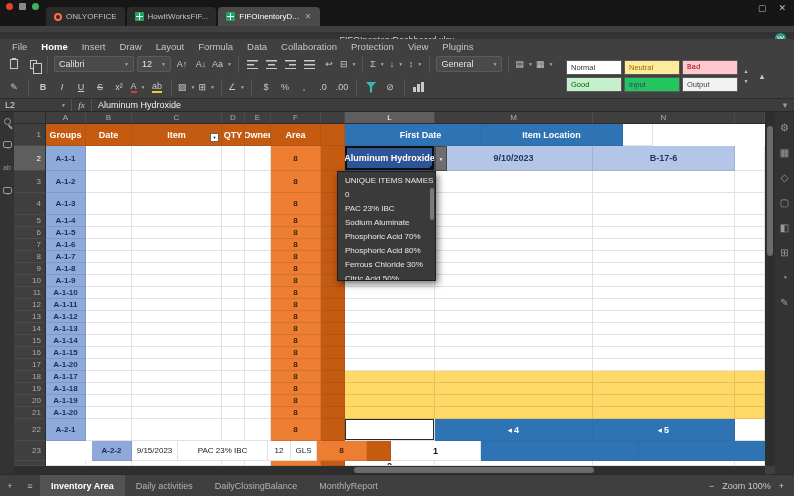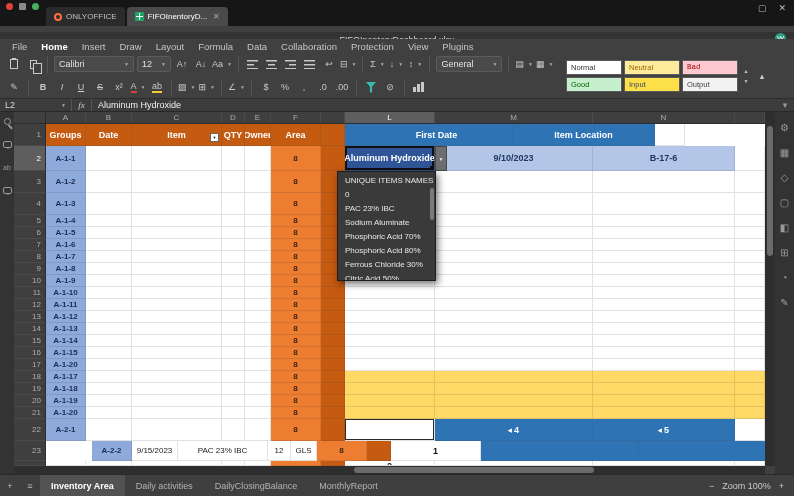--- a/index.html
+++ b/index.html
@@ -130,20 +130,24 @@
     <div class="os-icons">
       <div class="dot" style="background:#e04438"></div>
       <div class="dot" style="background:#8a8a8a;border-radius:1px"></div>
       <div class="dot" style="background:#43b05c"></div>
     </div>
     <div class="browser-tabs">
         <div class="btab">
           <span class="oo-logo"></span>
           <span>ONLYOFFICE</span>
         </div>
+        <div class="btab">
+          <span class="file-ico"></span>
+          <span>HowItWorksFIF...</span>
+        </div>
         <div class="btab active">
           <span class="file-ico"></span>
           <span>FIFOInentoryD...</span>
           <span class="tab-close">✕</span>
         </div>
       </div>
     <div class="win-controls">
       <span>▢</span>
       <span>✕</span>
     </div>
@@ -253,21 +257,21 @@
             <span class="chart-ico"></span>
           </div>
       </div>
     </div>
     <div class="tb-right">
       <div class="gallery">
           <div class="gal-item" style="background: rgb(255, 255, 255); color: rgb(51, 51, 51);">Normal</div>
           <div class="gal-item" style="background: rgb(255, 235, 156); color: rgb(156, 101, 0);">Neutral</div>
           <div class="gal-item" style="background: rgb(255, 199, 206); color: rgb(156, 0, 6); font-family: Liberation Mono, monospace;">Bad</div>
           <div class="gal-item" style="background: rgb(198, 239, 206); color: rgb(0, 97, 0);">Good</div>
-          <div class="gal-item" style="background: #fde047; color: rgb(63, 63, 118);">Input</div>
+          <div class="gal-item" style="background: #22c55e; color: rgb(63, 63, 118);">Input</div>
           <div class="gal-item" style="background: rgb(242, 242, 242); color: rgb(63, 63, 63);">Output</div>
         </div>
       <div class="gal-nav">
         <div class="icon-btn">▲</div>
         <div class="icon-btn">▼</div>
       </div>
       <div class="icon-btn">▴</div>
     </div>
   </div>
 
@@ -315,21 +319,21 @@
       </div>
       <div class="grow" style="height: 22px;">
         <div class="cell gut" style="width: 32px;">1</div>
         <div class="cell c-hdr-o" style="width: 40px;">Groups</div>
         <div class="cell c-hdr-o" style="width: 46px;">Date</div>
         <div class="cell c-hdr-o" style="width: 90px; position: relative;">Item<div class="filter-btn">▼</div></div>
         <div class="cell c-hdr-o" style="width: 23px;">QTY</div>
         <div class="cell c-hdr-o" style="width: 26px;">Owner</div>
         <div class="cell c-hdr-o" style="width: 50px;">Area</div>
         <div class="cell c-gap" style="width: 24px;"></div>
-        <div class="cell c-hdr-b" style="width: 168px; padding-left: 16px;">First Date</div>
+        <div class="cell c-hdr-b" style="width: 136px; padding-left: 16px;">First Date</div>
         <div class="cell c-hdr-b" style="width: 142px;">Item Location</div>
         <div class="cell" style="width: 30px;"></div>
       </div>
       <div class="grow" style="height: 25px;">
         <div class="cell gut sel" style="width: 32px;">2</div>
         <div class="cell c-group" style="width: 40px;">A-1-1</div>
         <div class="cell" style="width: 46px;"></div>
         <div class="cell" style="width: 90px;"></div>
         <div class="cell" style="width: 23px;"></div>
         <div class="cell" style="width: 26px;"></div>

